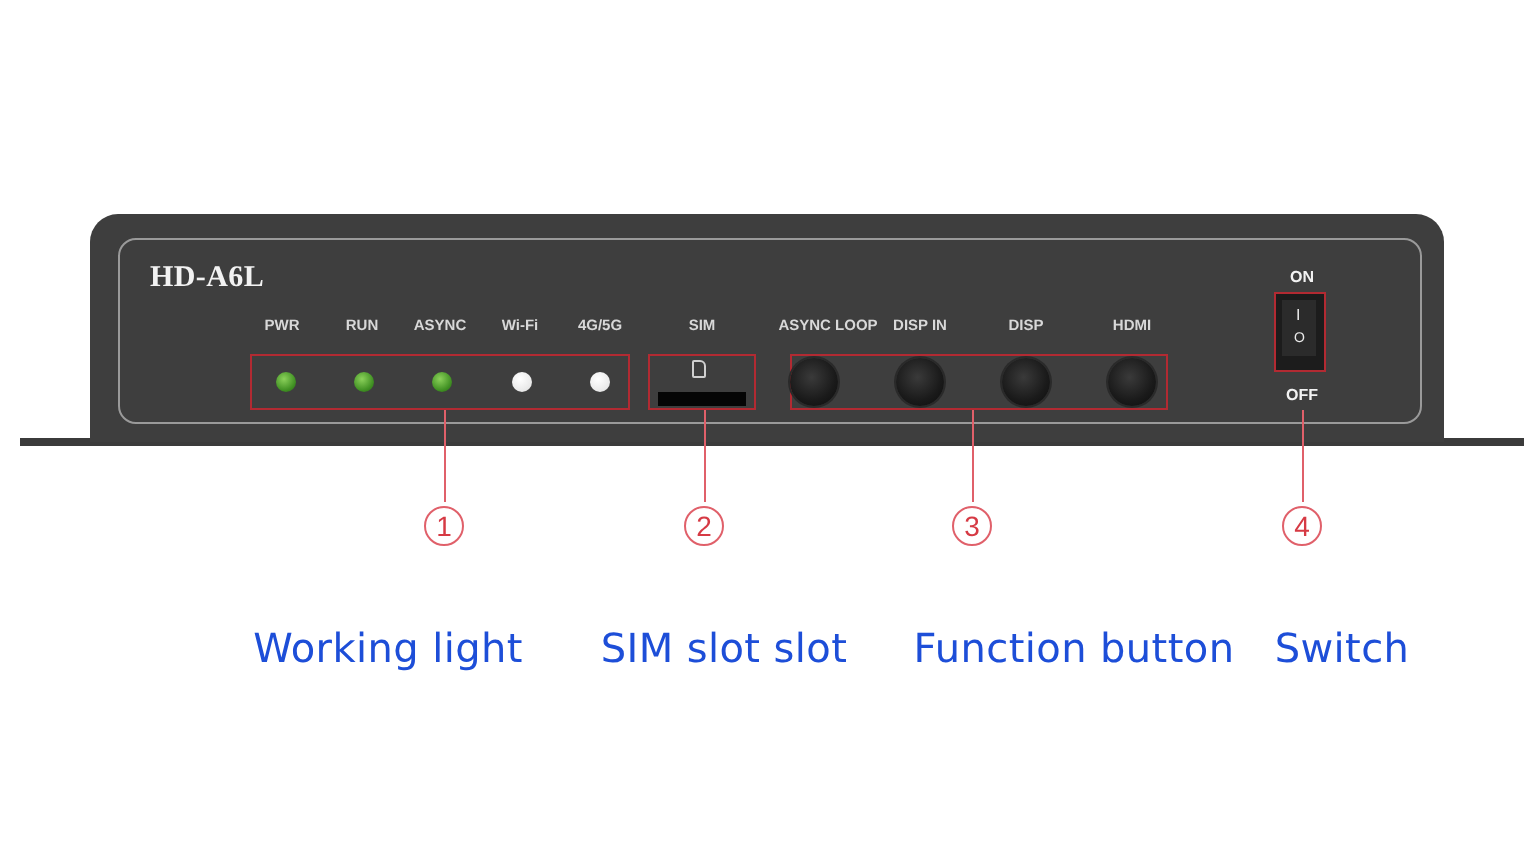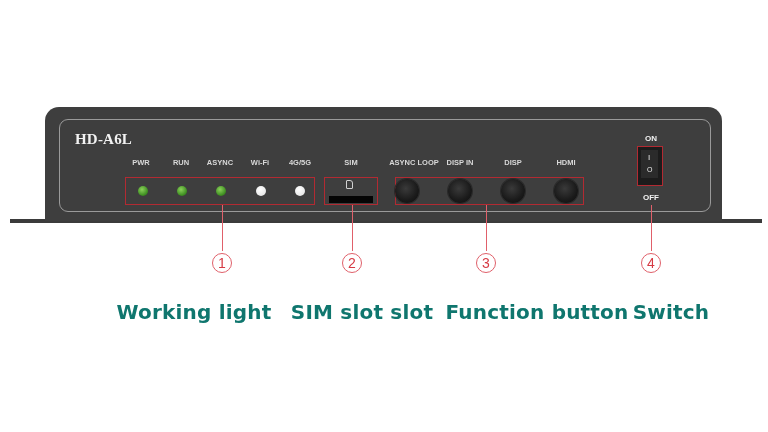--- a/index.html
+++ b/index.html
@@ -16,21 +16,21 @@
   .sim-slot { position:absolute; left:329px; top:196px; width:44px; height:7px; background:#050505; }
   .sim-icon { position:absolute; left:346px; top:180px; width:7px; height:9px; border:1.2px solid #d0d0d0; box-sizing:border-box; border-radius:1px 3px 1px 1px; }
   .fbtn { position:absolute; width:24px; height:24px; border-radius:50%; transform:translate(-50%,-50%); top:191px; background:radial-gradient(circle at 45% 40%, #3a3a3a, #1a1a1a 60%, #0c0c0c); box-shadow:0 0 0 1px #2a2a2a; }
   .switch-lbl { position:absolute; color:#f2f2f2; font-size:8px; font-weight:bold; transform:translateX(-50%); }
   .switch-body { position:absolute; left:637px; top:146px; width:26px; height:40px; background:#1c1c1c; box-sizing:border-box; border:1.5px solid #b22a32; }
   .switch-rocker { position:absolute; left:3px; top:3px; width:17px; height:28px; background:#2b2b2b; }
   .sw-i { position:absolute; left:7px; top:3px; color:#eaeaea; font-size:8px; }
   .sw-o { position:absolute; left:6px; top:16px; color:#eaeaea; font-size:7px; }
   .leader { position:absolute; width:1.2px; background:#e0606a; }
   .num { position:absolute; width:20px; height:20px; border:1.3px solid #e0606a; border-radius:50%; box-sizing:border-box; color:#d63a44; font-size:14px; line-height:18px; text-align:center; transform:translateX(-50%); }
-  .caption { position:absolute; top:300px; color:#0f766e; font-size:20px; font-weight:bold; font-family:"DejaVu Sans", sans-serif; transform:translateX(-50%); white-space:nowrap; letter-spacing:0.2px; }
+  .caption { position:absolute; top:312px; color:#1d4ed8; font-size:20px; font-weight:normal; font-family:"DejaVu Sans", sans-serif; transform:translateX(-50%); white-space:nowrap; letter-spacing:0.2px; }
 </style>
 </head>
 <body>
 
 <div>
   <div class="base-bar"></div>
   <div class="chassis"></div>
   <div class="inner"></div>
   <div class="model">HD-A6L</div>
 

